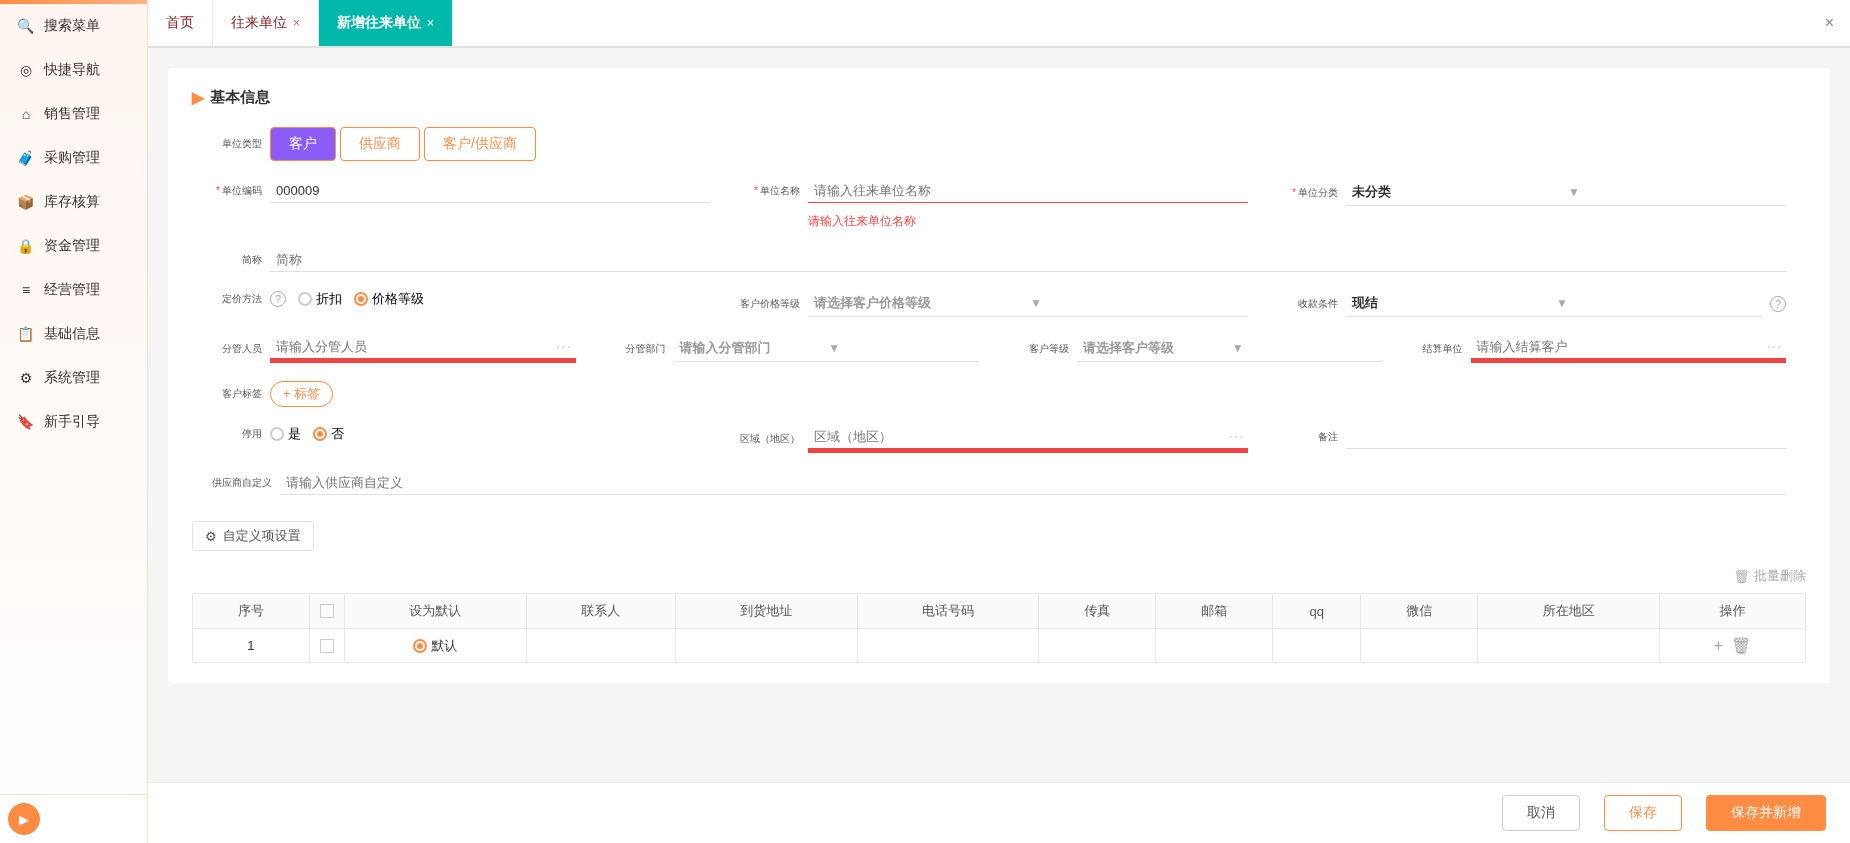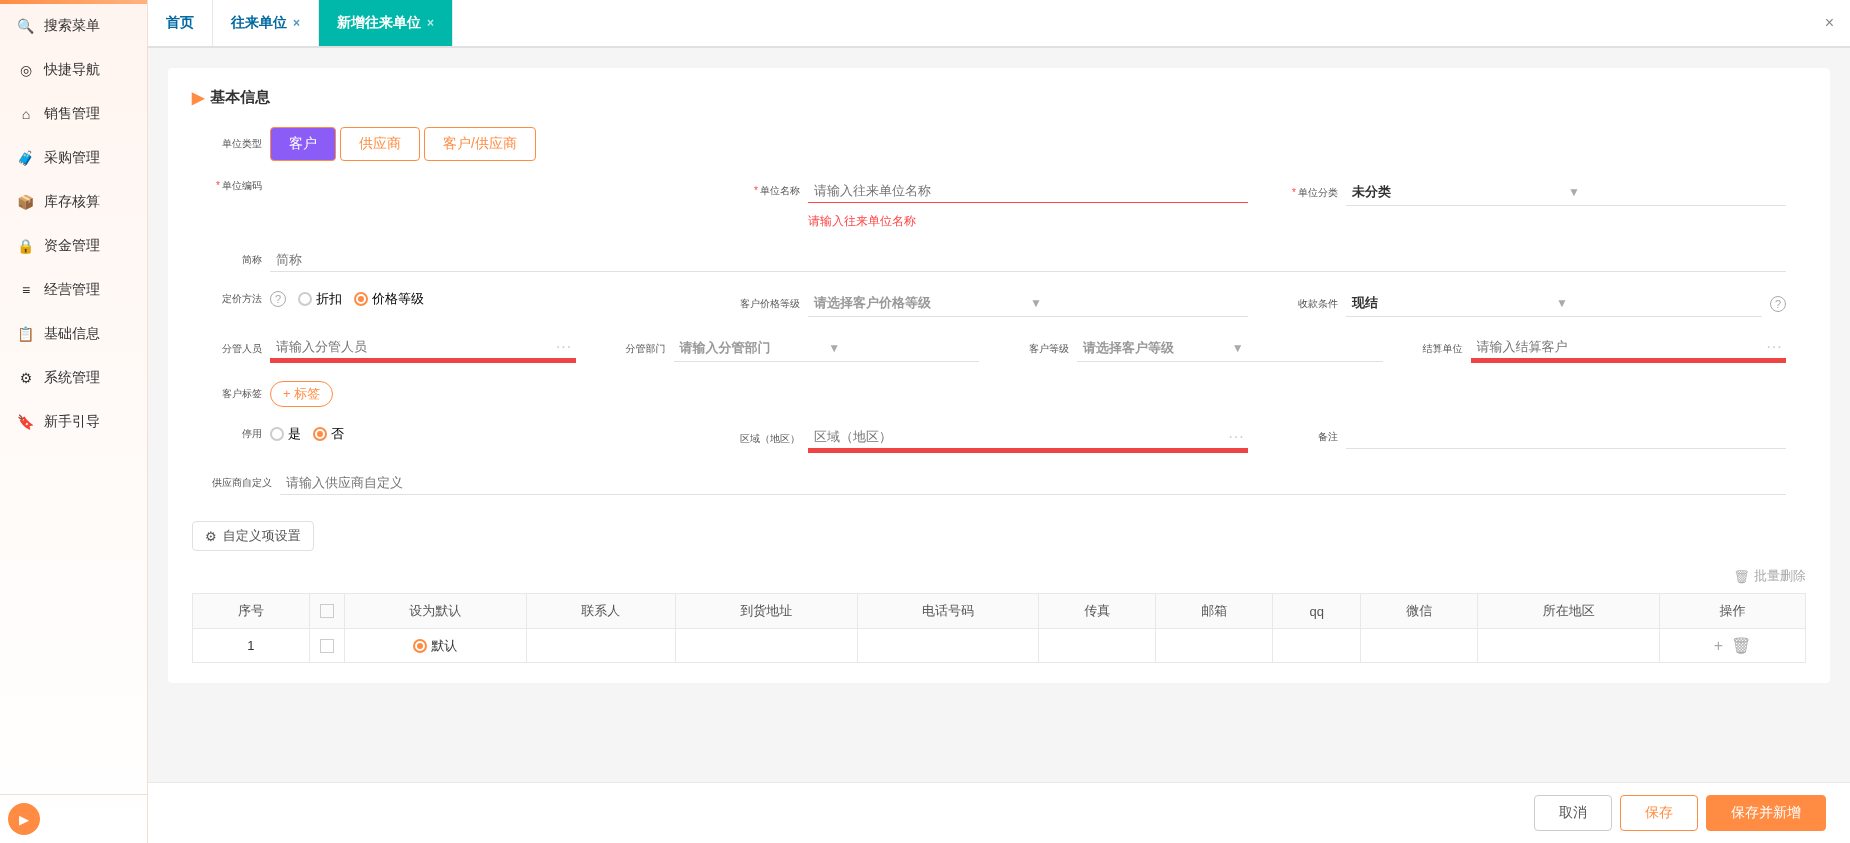--- a/index.html
+++ b/index.html
@@ -63,24 +63,23 @@
       border-bottom: 2px solid #e0e0e0;
       flex-shrink: 0;
     }
     .tab {
       display: flex;
       align-items: center;
       gap: 6px;
       padding: 0 18px;
       cursor: pointer;
       font-size: 14px;
-      color: #0369a1;
+      color: #7f1d1d;
       border-right: 1px solid #e8e8e8;
       position: relative;
-      font-weight: bold;
     }
     .tab.active {
       background: #00b8a9;
       color: #fff;
       font-weight: bold;
     }
     .tab-close {
       font-size: 12px;
       cursor: pointer;
       opacity: 0.7;
@@ -325,21 +324,21 @@
       margin-bottom: 10px;
     }
 
     
     .footer {
       background: #fff;
       border-top: 1px solid #e8e8e8;
       padding: 12px 24px;
       display: flex;
       justify-content: flex-end;
-      gap: 8px;
+      gap: 24px;
       flex-shrink: 0;
     }
     .footer-btn {
       padding: 8px 24px;
       border-radius: 4px;
       font-size: 14px;
       cursor: pointer;
     }
     .footer-btn.cancel {
       background: #fff;
@@ -444,20 +443,21 @@
             <button class="btn outline-btn">客户/供应商</button>
           </div>
         </div>
       </div>
 
       <div class="form-row">
         <div class="form-group">
           <span class="form-label">
             <span class="required-mark">*</span><span>单位编码</span>
           </span>
+          <input class="form-control" type="text" value="000009" style="">
         </div>
         <div class="form-group" style="flex-direction:column; align-items:flex-start;">
           <div style="display:flex;align-items:center;gap:8px;width:100%;">
             <span class="form-label">
               <span class="required-mark">*</span><span>单位名称</span>
             </span>
             <input class="form-control error" type="text" style="border-bottom-color: rgb(255, 68, 68);" placeholder="请输入往来单位名称">
           </div>
           <div style="padding-left:78px;">
             <span class="error-text">请输入往来单位名称</span>

